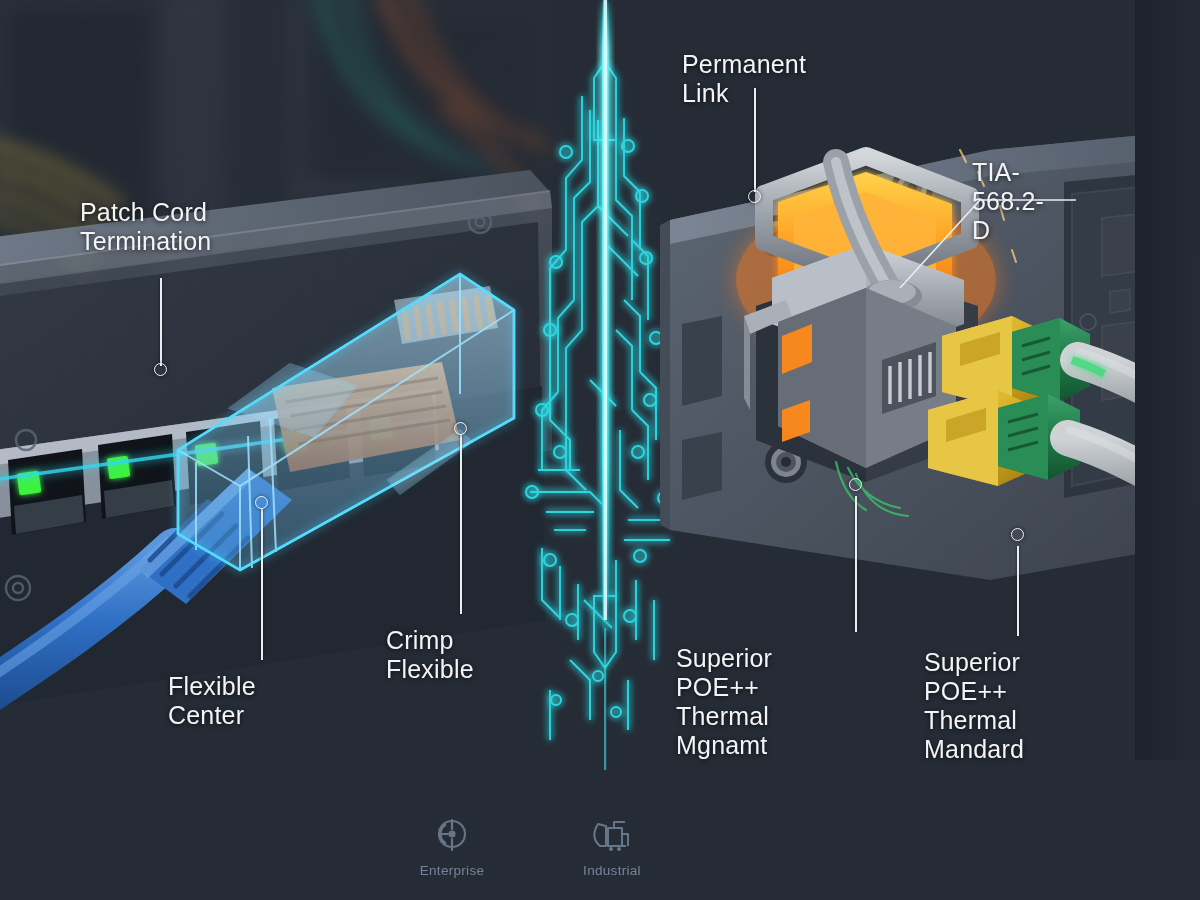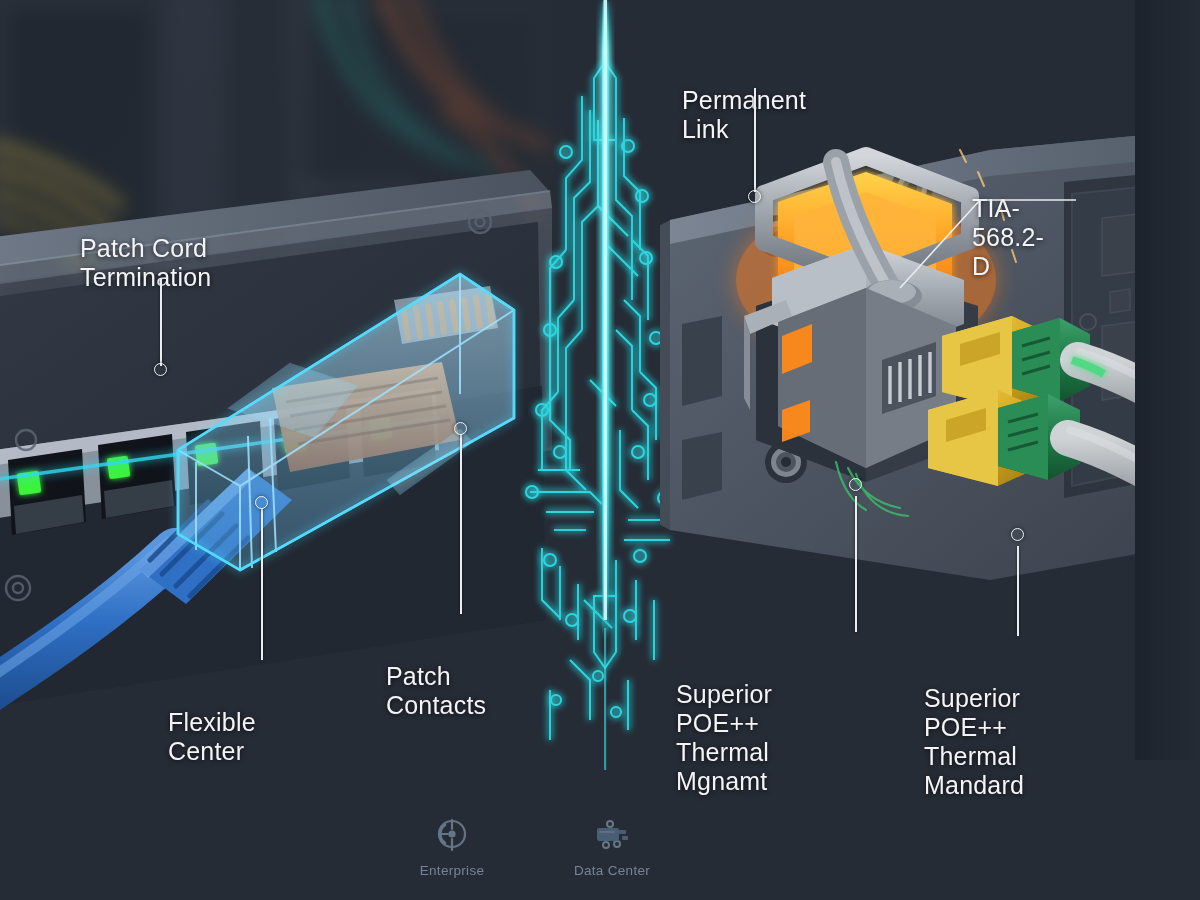--- a/index.html
+++ b/index.html
@@ -33,21 +33,20 @@
   
   .callout { position: absolute; }
   .callout .txt {
     position: absolute;
     color: #f2f4f7;
     font-size: 25px;
     line-height: 29px;
     letter-spacing: .2px;
     white-space: pre-line;
     text-shadow: 0 1px 5px rgba(0,0,0,.75);
-    margin-top: 36px;
   }
   .callout .lead {
     position: absolute;
     background: #e9ecf1;
     width: 1.6px;
     box-shadow: 0 0 3px rgba(0,0,0,.6);
   }
   .callout .dot {
     position: absolute;
     width: 13px; height: 13px;
@@ -544,21 +543,21 @@
     <div class="dot" style="left:154px; top:363px;"></div>
   </div>
 
   <div class="callout">
     <div class="txt" style="left:168px; top:672px;">Flexible Center</div>
     <div class="lead" style="left:261px; top:508px; height:152px;"></div>
     <div class="dot" style="left:255px; top:496px;"></div>
   </div>
 
   <div class="callout">
-    <div class="txt" style="left:386px; top:626px;">Patch Contacts</div>
+    <div class="txt" style="left:386px; top:626px;">Crimp Flexible</div>
     <div class="lead" style="left:460px; top:434px; height:180px;"></div>
     <div class="dot" style="left:454px; top:422px;"></div>
   </div>
 
   <div class="callout">
     <div class="txt" style="left:682px; top:50px;">Permanent Link</div>
     <div class="lead" style="left:754px; top:88px; height:104px;"></div>
     <div class="dot" style="left:748px; top:190px;"></div>
   </div>
 
@@ -592,30 +591,32 @@
           <path d="M20 4 L20 13"></path>
           <path d="M20 23 L20 34"></path>
           <path d="M8 18 L16 18"></path>
           <path d="M13 9 A 11 11 0 0 0 13 27" stroke-width="2.6"></path>
         </g>
         <circle cx="20" cy="18" r="3.6" fill="#8fa4ba"></circle>
       </svg>
       <div class="lbl">Enterprise</div>
     </div>
 
+
     <div class="badge">
       <svg class="ic" viewBox="0 0 40 38">
-        <g fill="none" stroke="#8fa4ba" stroke-width="2">
-          <circle cx="18" cy="8" r="3"></circle>
-          <circle cx="14" cy="29" r="3"></circle>
-          <circle cx="25" cy="28" r="3"></circle>
+        <g fill="none" stroke="#8fa4ba" stroke-width="2" stroke-linejoin="round">
+          <path d="M6 8 C 1 16, 1 24, 8 30 L 14 30 L 14 10 Z"></path>
+          <path d="M16 12 L30 12 L30 30 L16 30 Z"></path>
+          <path d="M22 12 L22 6 L33 6"></path>
+          <path d="M30 18 L36 18 L36 30"></path>
+          <path d="M16 30 L34 30"></path>
         </g>
-        <rect x="5" y="12" width="22" height="13" rx="2" fill="#5f7c99"></rect>
-        <rect x="27" y="14" width="7" height="4" rx="1" fill="#5f7c99"></rect>
-        <rect x="30" y="20" width="6" height="4" rx="1" fill="#5f7c99"></rect>
-        <rect x="7" y="15" width="16" height="2" rx="1" fill="#8fa4ba" opacity=".7"></rect>
+        <g fill="#8fa4ba">
+          <circle cx="19" cy="33" r="2"></circle>
+            <circle cx="27" cy="33" r="2"></circle>
+        </g>
       </svg>
-      <div class="lbl">Data Center</div>
+      <div class="lbl">Industrial</div>
     </div>
-
   </div>
 
 </div>
 
 </body></html>

